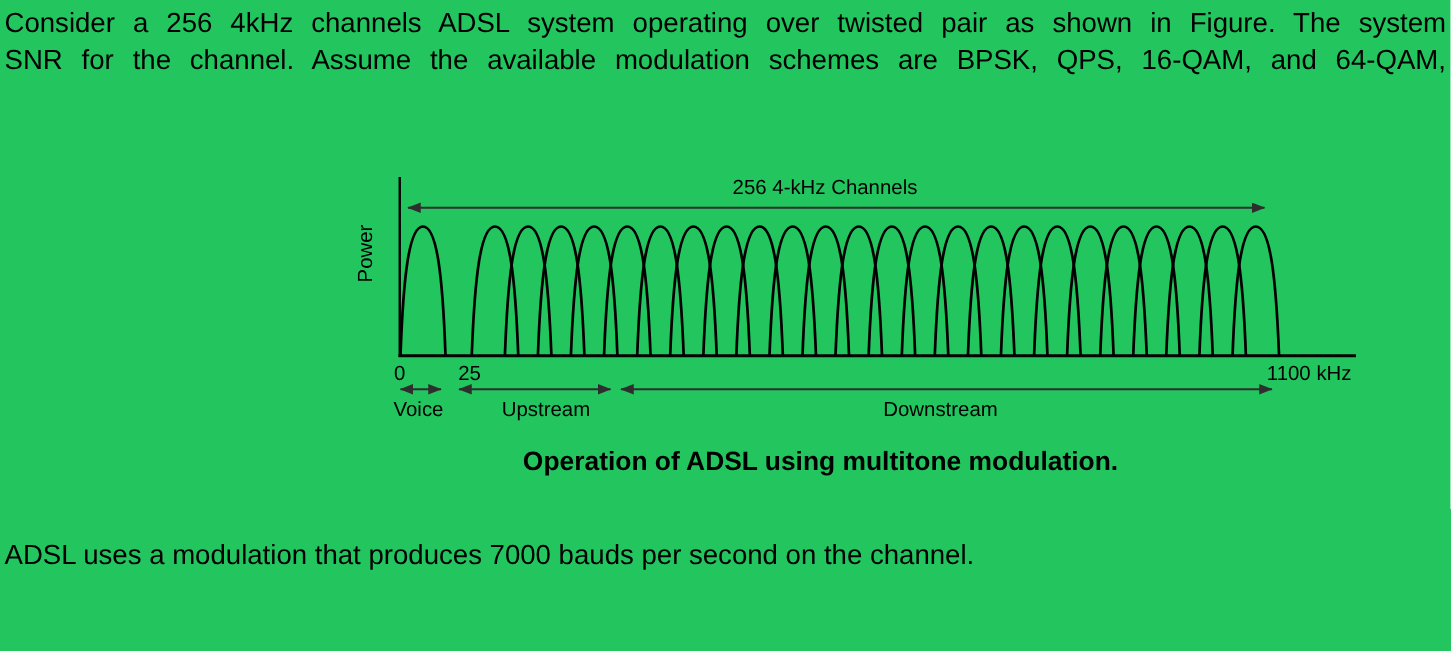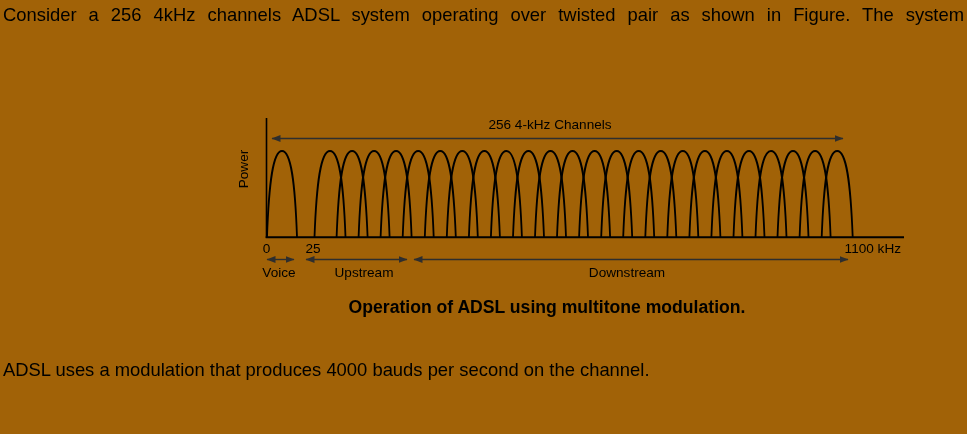--- a/index.html
+++ b/index.html
@@ -1,19 +1,19 @@
 <!DOCTYPE html>
 <html style="--ink: #000000; --arrow: #2e2e2e;"><head>
 <meta charset="utf-8">
 <style>
   :root { --ink:#000000; --arrow:#2e2e2e; }
   * { margin:0; padding:0; box-sizing:border-box; }
   html,body { background:#ffffff; }
   .page {
-    position:relative; width:967px; height:434px; background:#a16207;
+    position:relative; width:967px; height:434px; background:#22c55e;
     font-family:"Liberation Sans", sans-serif; color:var(--ink); overflow:hidden;
   }
   .para { position:absolute; left:3px; width:961px; font-size:18.4px; color:var(--ink); }
   .para-top  { top:2px;  line-height:25.4px; }
   .para-bottom { top:355px; line-height:29px; }
   .line { white-space:normal; }
   .jl { text-align:justify; text-align-last:justify; }
   svg text {
     font-family:"Liberation Sans", sans-serif; font-size:13.6px; fill:var(--ink);
   }
@@ -24,20 +24,21 @@
   .arrow { stroke:var(--arrow); stroke-width:1.4; fill:none;
            marker-start:url(#ah); marker-end:url(#ah); }
 </style>
 </head>
 <body>
 
 <div class="page">
 
   <div class="para para-top">
     <div class="line jl">Consider a 256 4kHz channels ADSL system operating over twisted pair as shown in Figure. The system</div>
+    <div class="line jl">SNR for the channel. Assume the available modulation schemes are BPSK, QPS, 16-QAM, and 64-QAM,</div>
   </div>
 
   <svg style="position:absolute; inset:0;" width="967" height="434" viewBox="0 0 967 434" xmlns="http://www.w3.org/2000/svg">
     <defs>
       <marker id="ah" orient="auto-start-reverse" markerUnits="userSpaceOnUse" markerWidth="12" markerHeight="10" refX="8.5" refY="3.5">
         <path d="M0 0 L9 3.5 L0 7 Z" style="fill:var(--arrow)"></path>
       </marker>
     </defs>
 
     <text x="550" y="129" text-anchor="middle">256 4-kHz Channels</text>
@@ -84,16 +85,16 @@
     <line class="arrow" x1="414" y1="259.5" x2="848" y2="259.5"></line>
 
     <text x="279" y="277" text-anchor="middle">Voice</text>
     <text x="364" y="277" text-anchor="middle">Upstream</text>
     <text x="627" y="277" text-anchor="middle">Downstream</text>
 
     <text x="547" y="313" text-anchor="middle" class="caption-text">Operation of ADSL using multitone modulation.</text>
   </svg>
 
   <div class="para para-bottom">
-    <div class="line">ADSL uses a modulation that produces 4000 bauds per second on the channel.</div>
+    <div class="line">ADSL uses a modulation that produces 7000 bauds per second on the channel.</div>
   </div>
 
 </div>
 
 </body></html>

